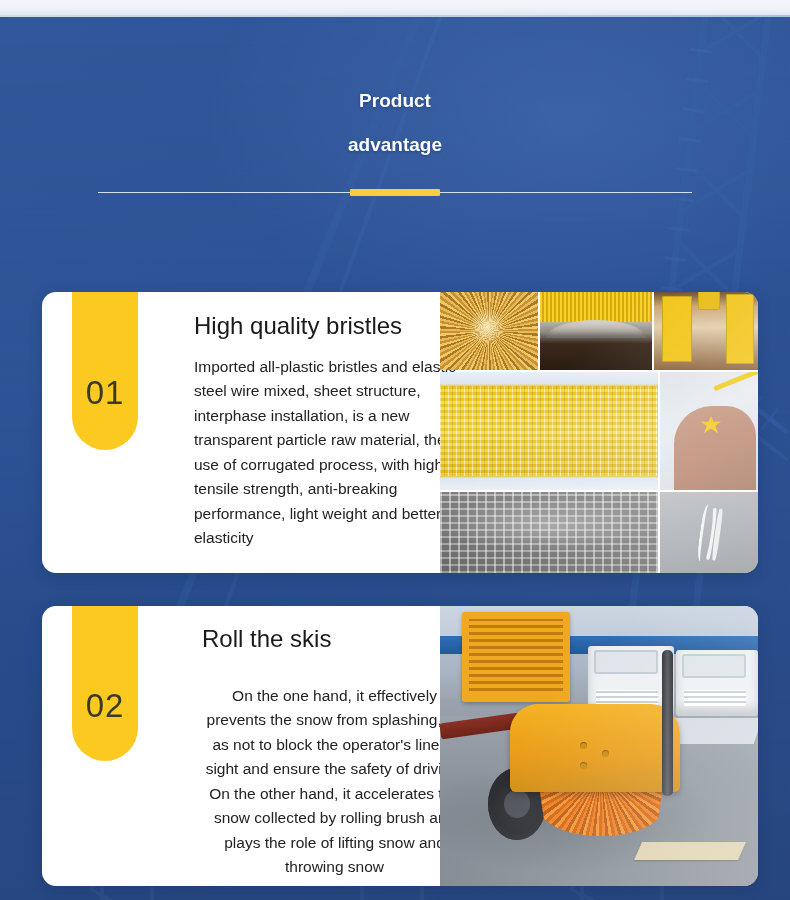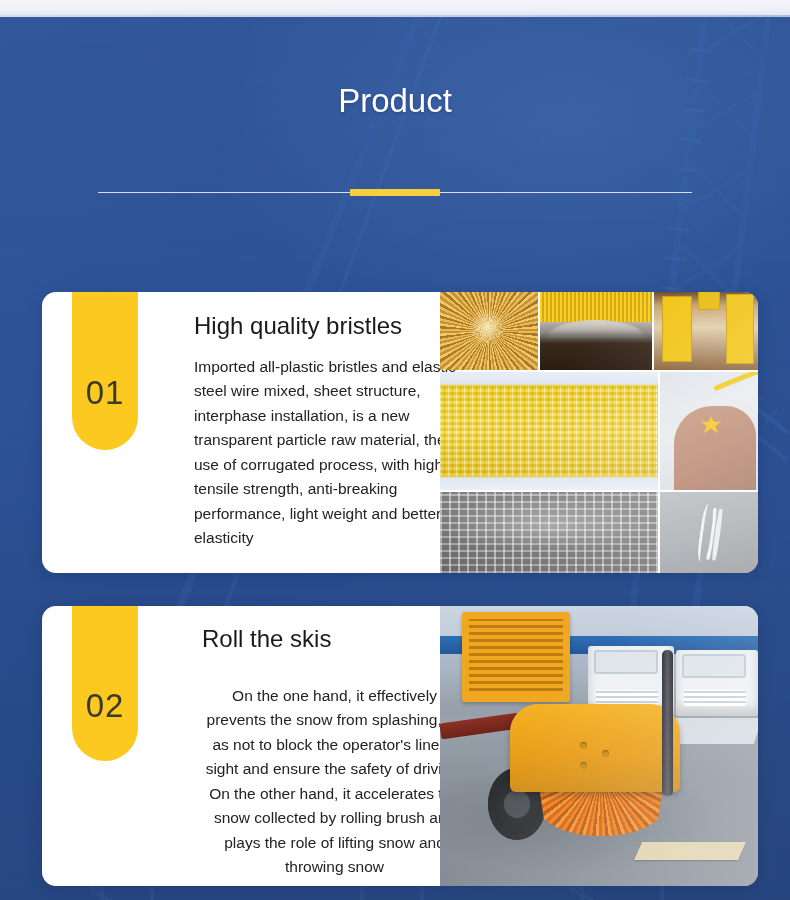--- a/index.html
+++ b/index.html
@@ -71,21 +71,21 @@
   .header{position:absolute;left:0;top:17px;width:790px;height:175px;z-index:5;}
   .watermark{
     position:absolute;left:0;top:50px;width:790px;text-align:center;
     font-size:64px;font-weight:bold;letter-spacing:1px;
     color:#1d63bd;opacity:.62;line-height:1;
     font-family:"Liberation Sans", sans-serif;
     user-select:none;
   }
   .head-title{
     position:absolute;left:0;top:62px;width:790px;text-align:center;
-    color:#ffffff;font-size:33px;line-height:44px;font-weight:400;
+    color:#ffffff;font-size:19px;line-height:44px;font-weight:700;
     text-shadow:0 1px 3px rgba(10,30,70,.35);
   }
   .head-title span{display:block;}
   .divider{position:absolute;left:98px;top:175px;width:594px;height:2px;}
   .divider .line{position:absolute;left:0;top:0;width:594px;height:1px;background:#dbe6f7;opacity:.95;}
   .divider .mark{position:absolute;left:252px;top:-3px;width:90px;height:7px;
     background:#f7cf3d;border-radius:1px;}
 
   
   .card{
@@ -341,20 +341,21 @@
     </div>
 
     <div class="bg-haze"></div>
   </div>
 
   <div class="top-strip"></div>
 
   <div class="header">
     <div class="head-title">
       <span>Product</span>
+      <span>advantage</span>
     </div>
     <div class="divider">
       <div class="line"></div>
       <div class="mark"></div>
     </div>
   </div>
 
   <div class="card" id="card-1">
     <div class="badge">
       <span class="badge-num">01</span>

